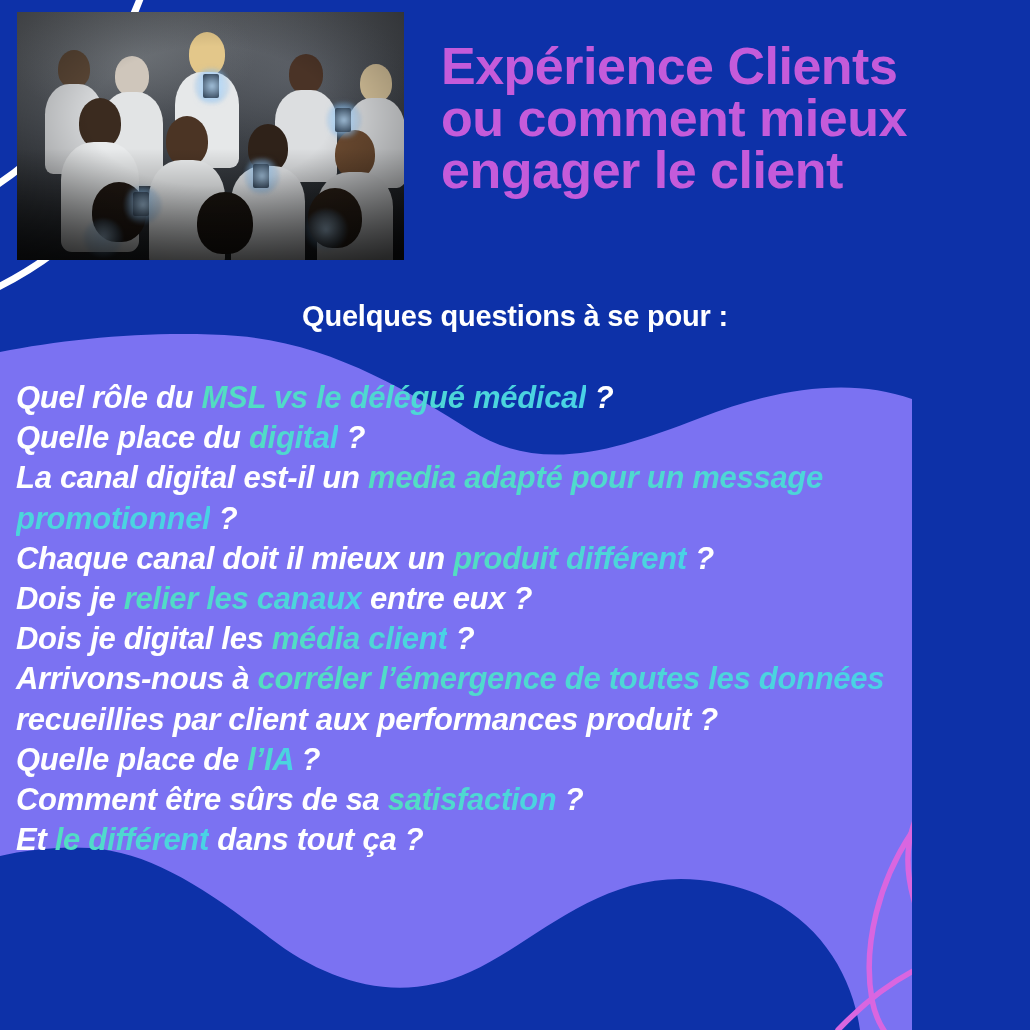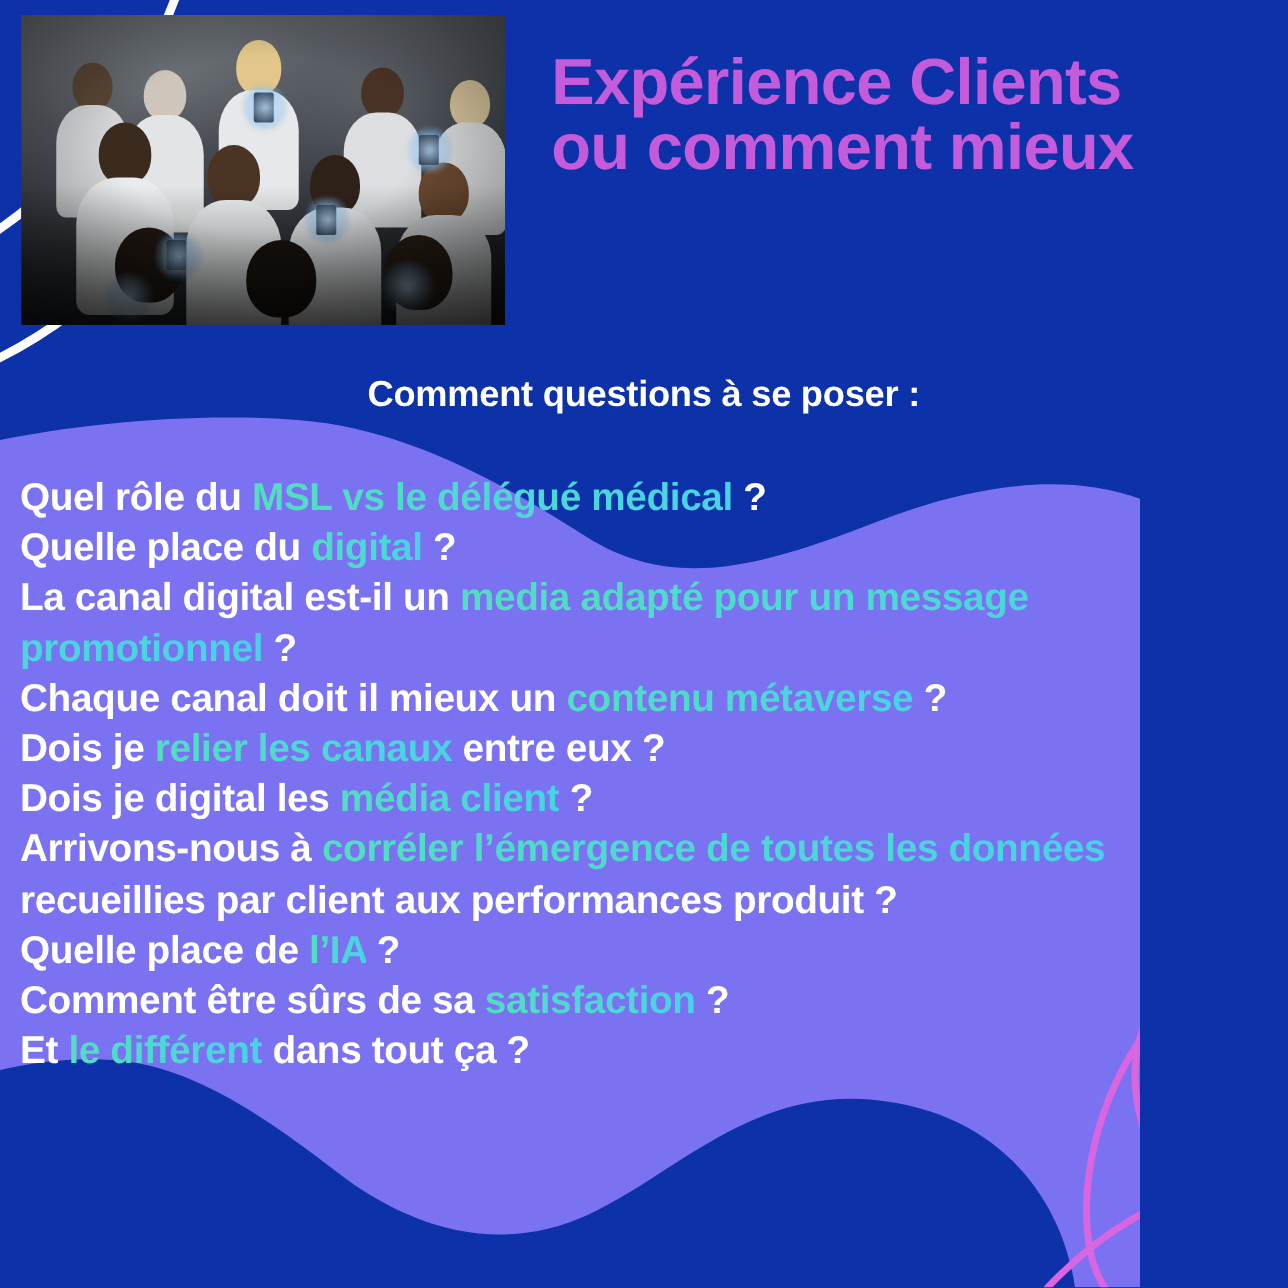--- a/index.html
+++ b/index.html
@@ -110,20 +110,21 @@
     font-weight: 700;
     letter-spacing: -0.2px;
   }
 
   
   #questions {
     position: absolute;
     left: 16px;
     top: 378px;
     width: 1000px;
+    font-style: italic;
   }
   .qline {
     color: #FFFFFF;
     font-size: 31px;
     font-weight: 700;
     line-height: 40.2px;
     letter-spacing: -0.3px;
   }
   .hl {
     background-image: linear-gradient(90deg, #53DEC0 0%, #49D2E6 100%);
@@ -240,29 +241,30 @@
 
     <div class="glow" style="left:286px;top:196px;width:46px;height:44px;"></div>
     <div class="glow" style="left:64px;top:206px;width:44px;height:40px;"></div>
 
     <div class="vignette"></div>
   </div>
 
   <div id="title-block">
     <span class="tline">Expérience Clients</span>
     <span class="tline">ou comment mieux</span>
+    <span class="tline">engager le client</span>
   </div>
 
-  <div id="subtitle">Comment questions à se poser :</div>
+  <div id="subtitle">Quelques questions à se pour :</div>
 
   <div id="questions">
       <div class="qline"><span>Quel rôle du </span><span class="hl">MSL vs le délégué médical</span><span> ?</span></div>
       <div class="qline"><span>Quelle place du </span><span class="hl">digital</span><span> ?</span></div>
       <div class="qline"><span>La canal digital est-il un </span><span class="hl">media adapté pour un message promotionnel</span><span> ?</span></div>
-      <div class="qline"><span>Chaque canal doit il mieux un </span><span class="hl">contenu métaverse</span><span> ?</span></div>
+      <div class="qline"><span>Chaque canal doit il mieux un </span><span class="hl">produit différent</span><span> ?</span></div>
       <div class="qline"><span>Dois je </span><span class="hl">relier les canaux</span><span> entre eux ?</span></div>
       <div class="qline"><span>Dois je digital les </span><span class="hl">média client</span><span> ?</span></div>
       <div class="qline"><span>Arrivons-nous à </span><span class="hl">corréler l’émergence de toutes les données</span><span> recueillies par client aux performances produit ?</span></div>
       <div class="qline"><span>Quelle place de </span><span class="hl">l’IA</span><span> ?</span></div>
       <div class="qline"><span>Comment être sûrs de sa </span><span class="hl">satisfaction</span><span> ?</span></div>
       <div class="qline"><span>Et </span><span class="hl">le différent</span><span> dans tout ça ?</span></div>
     </div>
 
 </div>
 

